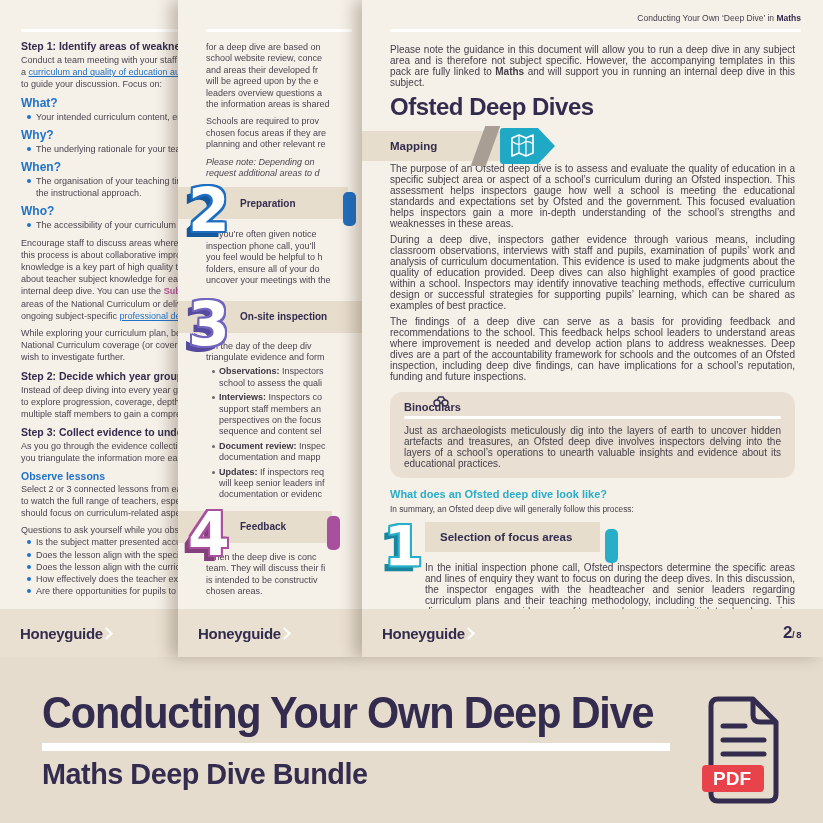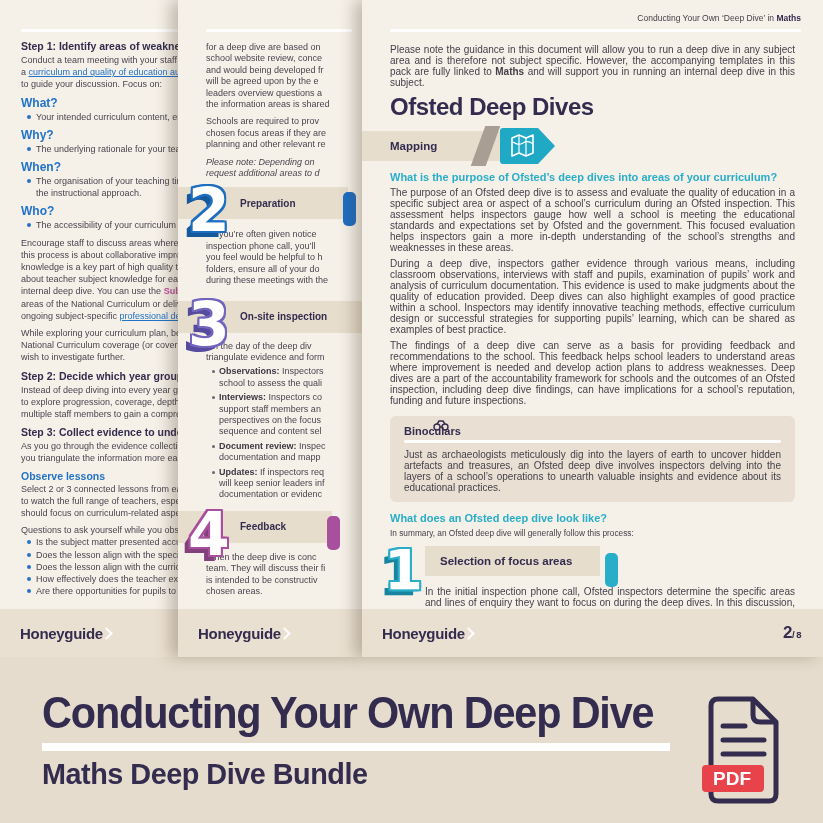--- a/index.html
+++ b/index.html
@@ -62,21 +62,21 @@
   .hdr b{color:#332c4e}
   .rp{position:absolute;top:44px;left:28px;width:405px}
   .body{font-size:10px;line-height:11px;color:#45414b;text-align:justify;margin:0 0 5px}
   .rp h1{font-size:24px;font-weight:800;color:#332c4e;margin:4px 0 8px;letter-spacing:-.5px}
   .qh{font-size:11px;font-weight:800;color:#29aec9;margin:10px 0 4px}
   .maprow{position:relative;height:30px;background:#e7ddcd;margin:10px 0 2px -28px;padding-left:28px;
           width:150px;display:flex;align-items:center}
   .mlabel{font-size:11.5px;font-weight:800;color:#332c4e}
   .slash{position:absolute;left:116px;top:-5px;width:15px;height:40px;background:#a89e93;transform:skewX(-20deg)}
   .maparrow{position:absolute;left:138px;top:-6px}
-  .card{background:#e9dfd2;border-radius:6px;padding:9px 14px 9px;margin:10px 0 4px}
+  .card{background:#e9dfd2;border-radius:13px;padding:9px 14px 9px;margin:10px 0 4px}
   .cardtitle{font-size:11px;font-weight:800;color:#332c4e;margin:0 0 3px;position:relative;width:max-content}
   .binoc{position:absolute;left:29px;top:-5px}
   .crule{height:2.5px;background:#fff;border-radius:2px;margin:0 0 6px}
   .sub{font-size:8.3px;color:#45414b;margin:0 0 8px}
   .s1row{position:relative;height:30px;margin:6px 0 10px}
   .s1bar{position:absolute;left:35px;width:175px;height:30px;background:#e7ddcd;display:flex;align-items:center}
   .s1bar .stitle{font-size:11.5px;font-weight:800;color:#332c4e;margin-left:15px;white-space:nowrap}
   .s1row .num{left:-6px;top:-4px;font-size:56px}
   .s1para{margin-left:35px}
 
@@ -171,42 +171,42 @@
         <span class="chev"></span>
       </span>
   </div>
 </div>
 
 <div class="page page-mid">
   <div class="rule"></div>
   <div class="mp">
     <div class="ln">for a deep dive are based on</div>
     <div class="ln">school website review, conce</div>
-    <div class="ln">and would being developed fr</div>
+    <div class="ln">and areas their developed fr</div>
     <div class="ln">will be agreed upon by the e</div>
     <div class="ln">leaders overview questions a</div>
     <div class="ln">the information areas is shared</div>
     <div class="mgap"></div>
     <div class="ln">Schools are required to prov</div>
     <div class="ln">chosen focus areas if they are</div>
     <div class="ln">planning and other relevant re</div>
     <div class="mgap"></div>
     <div class="ln it">Please note: Depending on</div>
     <div class="ln it">request additional areas to d</div>
     <div class="secbar" style="margin-top:8px;width:170px">
       <span class="num num-blue">2</span>
       <span class="stitle">Preparation</span>
       <span class="tab tab-blue" style="right:-8px"></span>
     </div>
     <div style="height:10px"></div>
     <div class="ln">As you’re often given notice</div>
     <div class="ln">inspection phone call, you’ll</div>
     <div class="ln">you feel would be helpful to h</div>
     <div class="ln">folders, ensure all of your do</div>
-    <div class="ln">during these meetings with the</div>
+    <div class="ln">uncover your meetings with the</div>
     <div class="secbar" style="margin-top:14px">
       <span class="num num-purple">3</span>
       <span class="stitle">On-site inspection</span>
     </div>
     <div style="height:8px"></div>
     <div class="ln">On the day of the deep div</div>
     <div class="ln">triangulate evidence and form</div>
     <div style="height:3px"></div>
     <div class="mbul">
         <span class="mdot"></span>
@@ -263,21 +263,20 @@
       <span class="mlabel">Mapping</span>
       <span class="slash"></span>
       <span class="maparrow">
         <svg width="58" height="42" viewBox="0 0 58 42">
           <path d="M3 3 H38 L55 21 L38 39 H3 Q0 39 0 36 V6 Q0 3 3 3 Z" fill="#1fa9c4"></path>
           <path d="M12 13 L19 10 L26 13 L33 10 V28 L26 31 L19 28 L12 31 Z" fill="none" stroke="#ffffff" stroke-width="1.6" stroke-linejoin="round"></path>
           <path d="M19 10 V28 M26 13 V31 M13 17 Q18 21 23 18 T33 19" fill="none" stroke="#ffffff" stroke-width="1.2"></path>
         </svg>
       </span>
     </div>
-    <div class="qh">What is the purpose of Ofsted’s deep dives into areas of your curriculum?</div>
     <p class="body">The purpose of an Ofsted deep dive is to assess and evaluate the quality of education in a specific subject area or aspect of a school’s curriculum during an Ofsted inspection. This assessment helps inspectors gauge how well a school is meeting the educational standards and expectations set by Ofsted and the government. This focused evaluation helps inspectors gain a more in-depth understanding of the school’s strengths and weaknesses in these areas.</p>
     <p class="body">During a deep dive, inspectors gather evidence through various means, including classroom observations, interviews with staff and pupils, examination of pupils’ work and analysis of curriculum documentation. This evidence is used to make judgments about the quality of education provided. Deep dives can also highlight examples of good practice within a school. Inspectors may identify innovative teaching methods, effective curriculum design or successful strategies for supporting pupils’ learning, which can be shared as examples of best practice.</p>
     <p class="body">The findings of a deep dive can serve as a basis for providing feedback and recommendations to the school. This feedback helps school leaders to understand areas where improvement is needed and develop action plans to address weaknesses. Deep dives are a part of the accountability framework for schools and the outcomes of an Ofsted inspection, including deep dive findings, can have implications for a school’s reputation, funding and future inspections.</p>
     <div class="card">
       <div class="cardtitle"><span>Binoculars</span>
         <span class="binoc">
           <svg width="16" height="11" viewBox="0 0 16 11">
             <circle cx="4" cy="7" r="3" fill="none" stroke="#332c4e" stroke-width="1.4"></circle>
             <circle cx="12" cy="7" r="3" fill="none" stroke="#332c4e" stroke-width="1.4"></circle>
             <path d="M4 4 L6 1 H10 L12 4 M7 7 H9" fill="none" stroke="#332c4e" stroke-width="1.4"></path>

